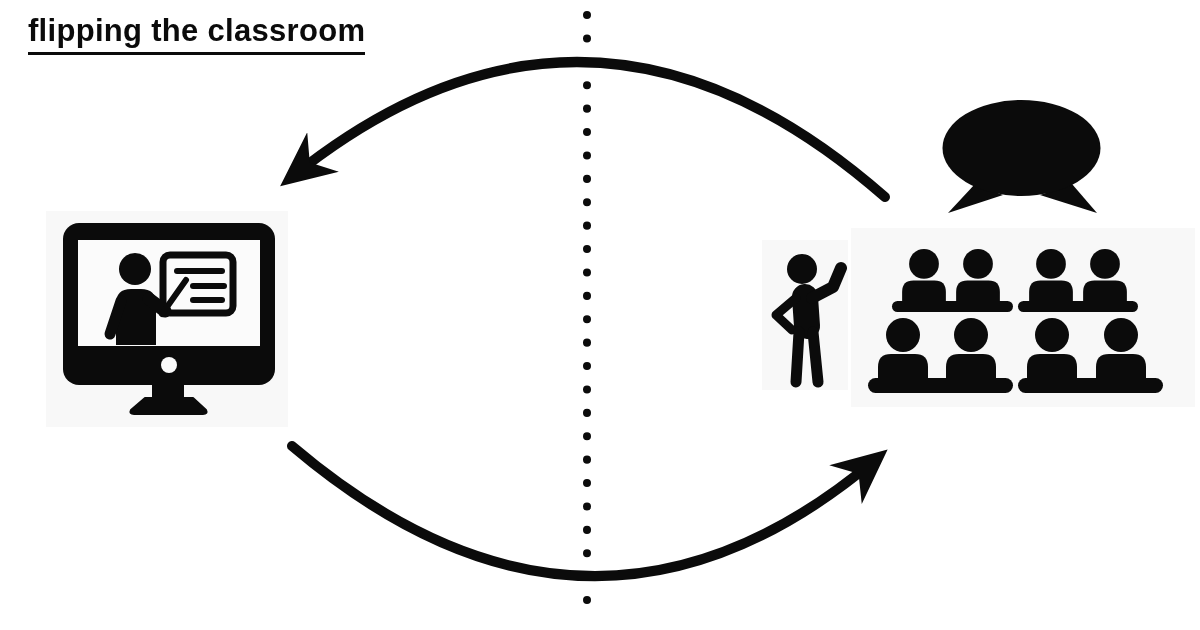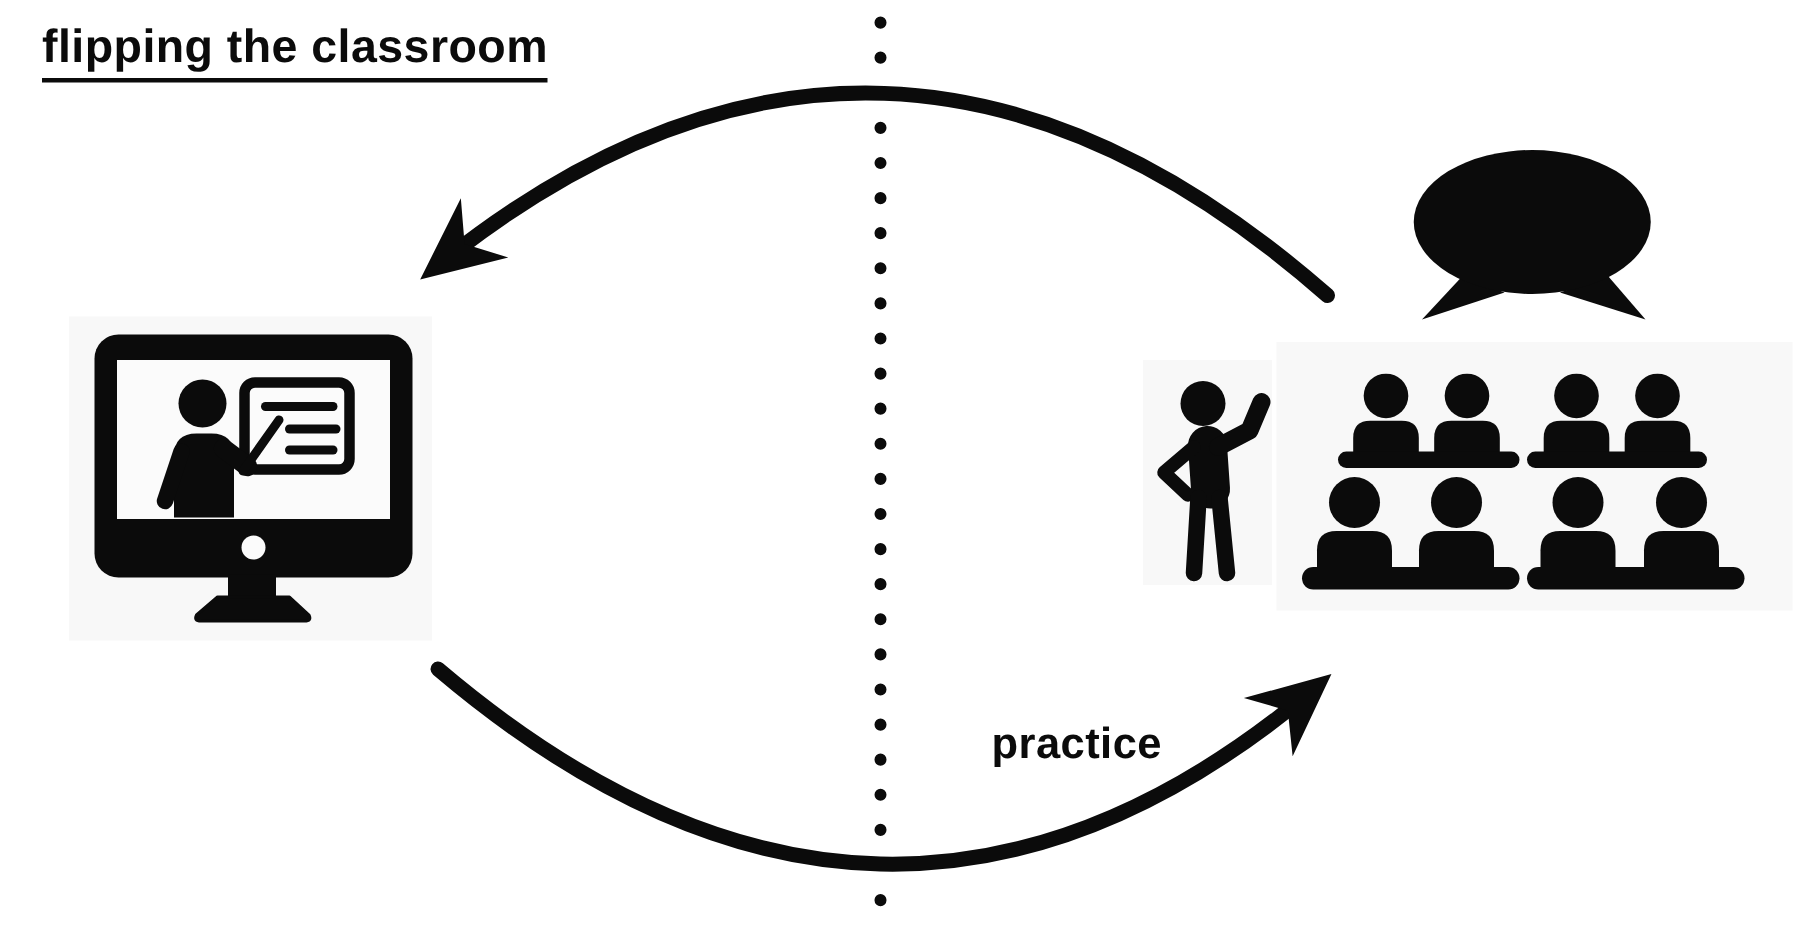--- a/index.html
+++ b/index.html
@@ -41,21 +41,20 @@
     <defs>
       <marker id="arw" viewBox="0 0 10 10" refX="7" refY="5" markerWidth="5.5" markerHeight="5.5" orient="auto" markerUnits="strokeWidth">
         <path d="M 0 0.4 L 10 5 L 0 9.6 L 3.1 5 Z" fill="#0b0b0b"></path>
       </marker>
     </defs>
     <line x1="587" y1="15" x2="587" y2="620" stroke="#0b0b0b" stroke-width="8" stroke-linecap="round" stroke-dasharray="0.1 23.3"></line>
     <path d="M 885 197 Q 590 -62 293 176" fill="none" stroke="#0b0b0b" stroke-width="10" stroke-linecap="round" marker-end="url(#arw)"></path>
     <path d="M 292 446 Q 590 699 875 460" fill="none" stroke="#0b0b0b" stroke-width="10" stroke-linecap="round" marker-end="url(#arw)"></path>
   </svg>
 
-  <span class="edge-label label-practice">practice</span>
 
   <div class="icon-box box-monitor">
     <svg viewBox="0 0 242 216">
       <rect class="ink" x="17" y="12" width="212" height="162" rx="16"></rect>
       <rect class="paper" x="32" y="29" width="182" height="106"></rect>
       <circle class="paper" cx="123" cy="154" r="8"></circle>
       <rect class="ink" x="106" y="172" width="32" height="18"></rect>
       <path class="ink" d="M 99 187 L 147 187 L 160 199 Q 162 203 157 203 L 88 203 Q 83 203 85 199 Z" stroke="#0b0b0b" stroke-width="2" stroke-linejoin="round"></path>
       <g>
         <rect x="117" y="44" width="70" height="58" rx="7" fill="#fbfbfb" stroke="#0b0b0b" stroke-width="7"></rect>

